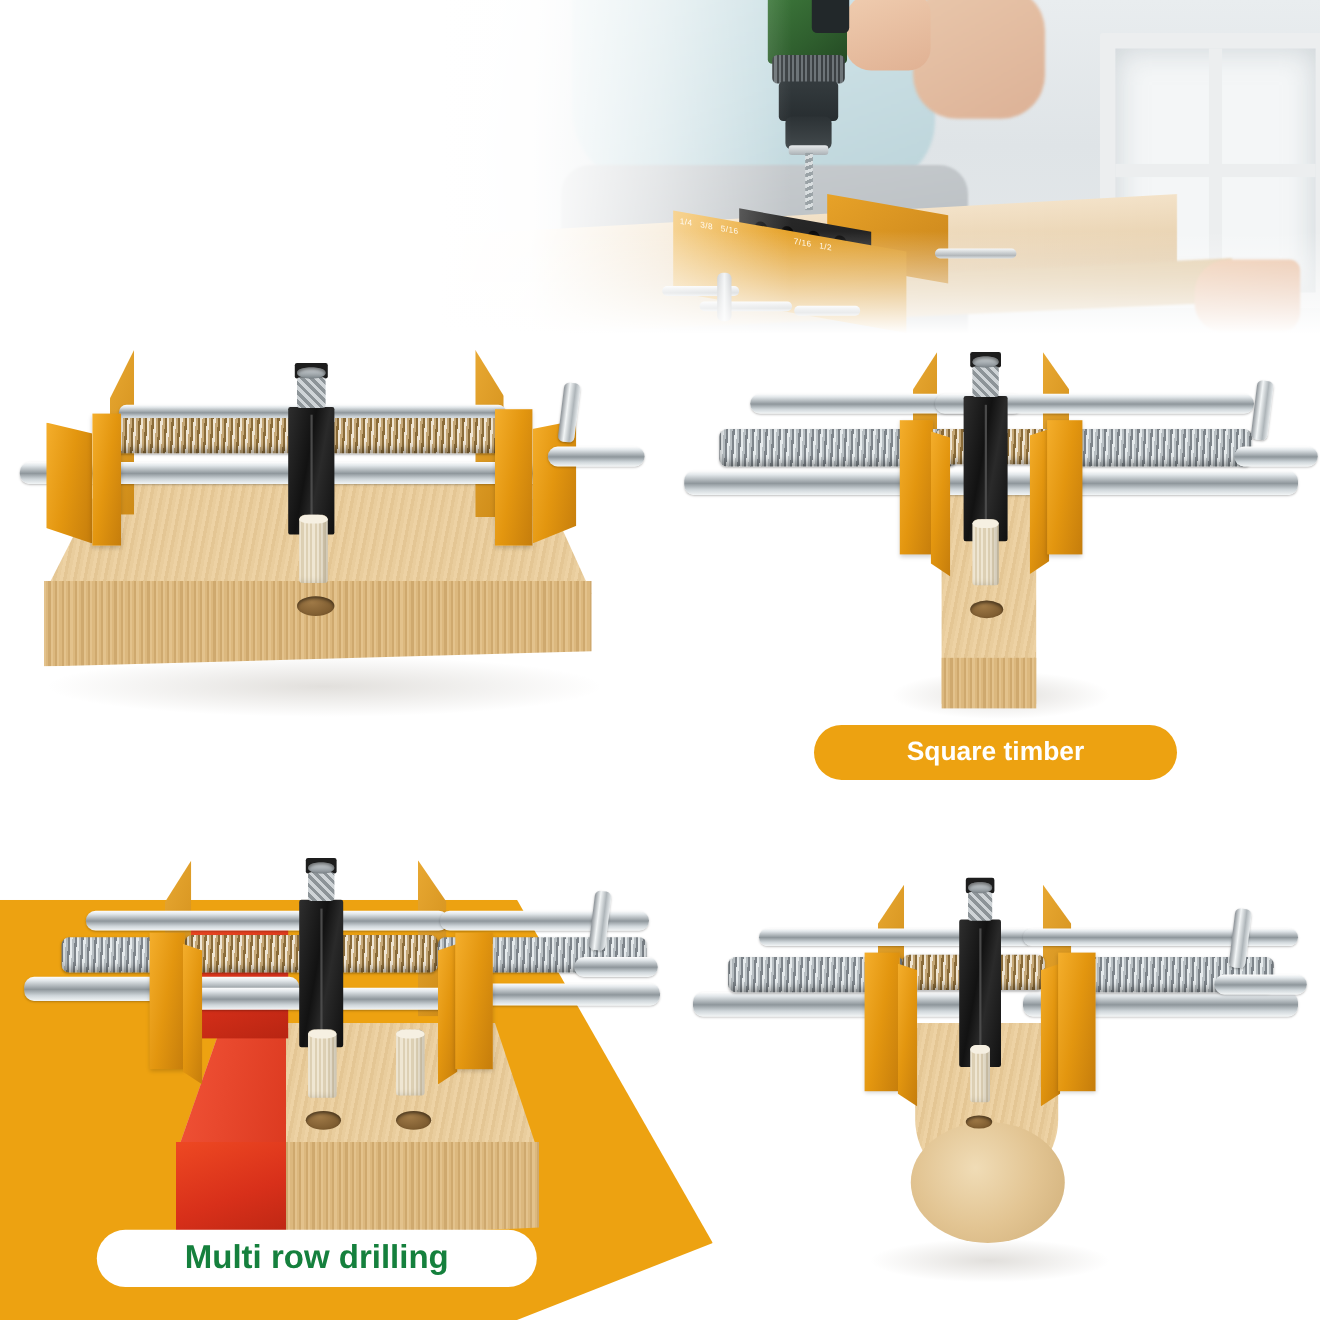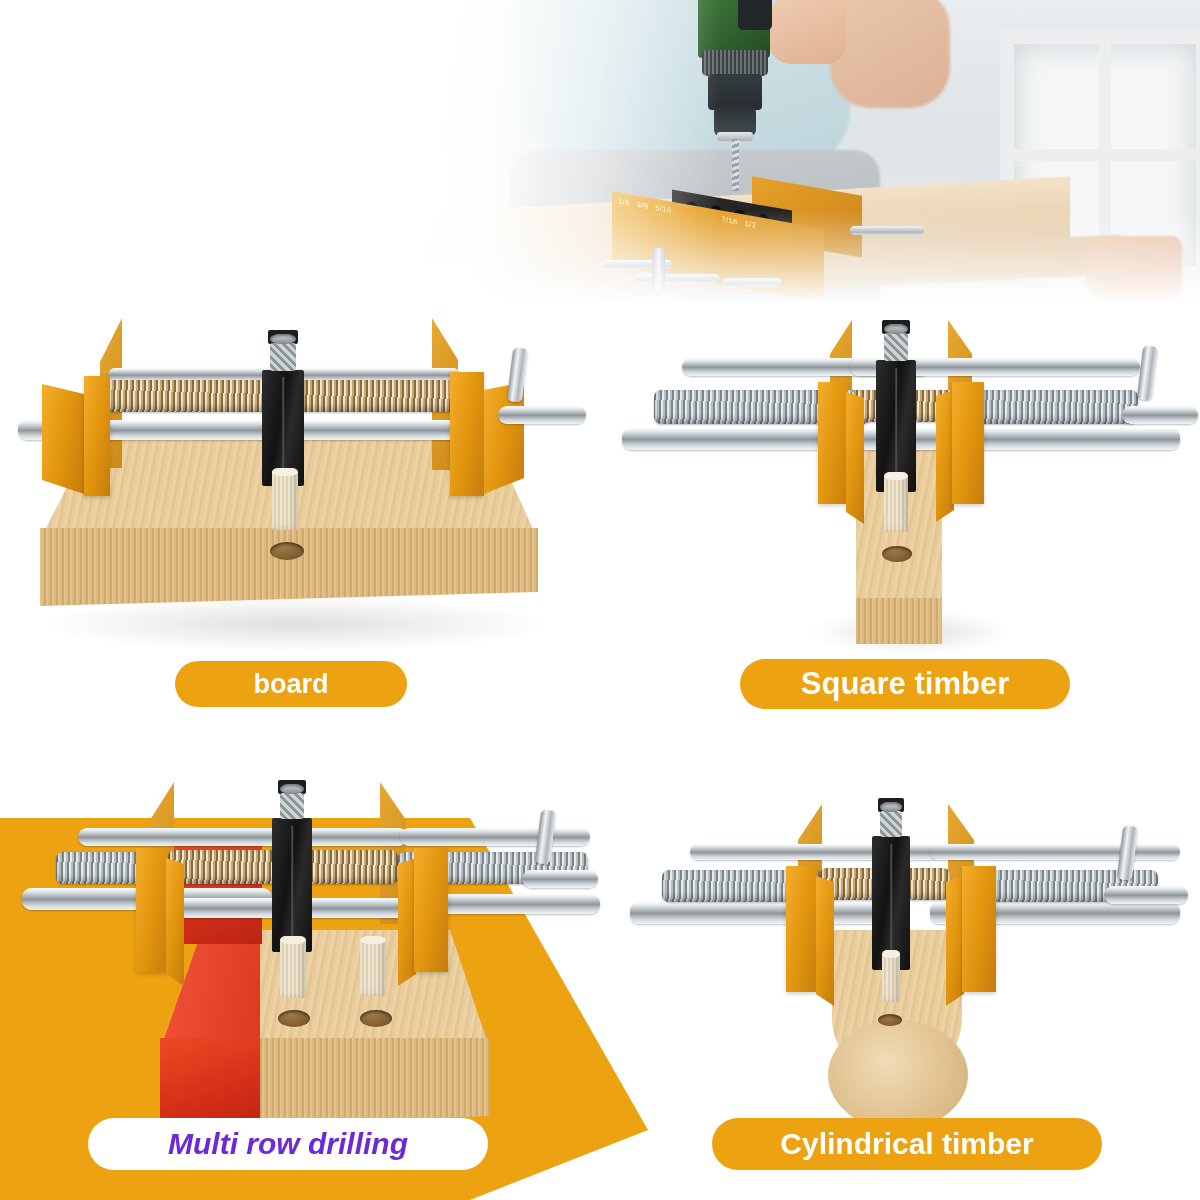--- a/index.html
+++ b/index.html
@@ -151,23 +151,23 @@
   .red-top{ position:absolute; background:linear-gradient(100deg,#f4563a,#dc3a20); }
   .shadow-soft{ position:absolute; border-radius:50%;
     background:radial-gradient(ellipse,rgba(120,110,95,.22),rgba(255,255,255,0) 70%); }
 
   
   .pill{
     position:absolute; display:flex; align-items:center; justify-content:center;
     border-radius:999px; font-weight:700; white-space:nowrap;
   }
   .pill.solid{ background:#eda211; color:#ffffff; }
-  .pill.inverse{ background:#ffffff; color:#6d28d9;font-style:italic; }
+  .pill.inverse{ background:#ffffff; color:#15803d; }
   .pill-1{ left:175px; top:661px; width:232px; height:46px; font-size:27px; }
-  .pill-2{ left:740px; top:659px; width:330px; height:50px; font-size:31px; }
+  .pill-2{ left:740px; top:659px; width:330px; height:50px; font-size:24px; }
   .pill-3{ left:88px; top:1118px; width:400px; height:52px; font-size:30px; }
   .pill-4{ left:712px; top:1118px; width:390px; height:52px; font-size:30px; }
 </style>
 </head>
 <body>
 
 <div class="stage">
 
   <div class="hero-photo">
     <div class="hp-wall"></div>
@@ -355,18 +355,16 @@
 
       <div class="guide-block" style="left:272px; top:66px; width:38px; height:134px;"></div>
       <div class="bushing-cap" style="left:278px; top:28px; width:26px; height:14px;"></div>
       <div class="bushing" style="left:280px; top:41px; width:22px; height:26px;"></div>
 
       <div class="dowel" style="left:282px; top:180px; width:18px; height:52px;"></div>
       <div class="hole" style="left:278px; top:244px; width:24px; height:12px;"></div>
     </div>
   </div>
 
-  <div class="pill solid pill-1">board</div>
   <div class="pill solid pill-2">Square timber</div>
   <div class="pill inverse pill-3">Multi row drilling</div>
-  <div class="pill solid pill-4">Cylindrical timber</div>
 
 </div>
 
 </body></html>

